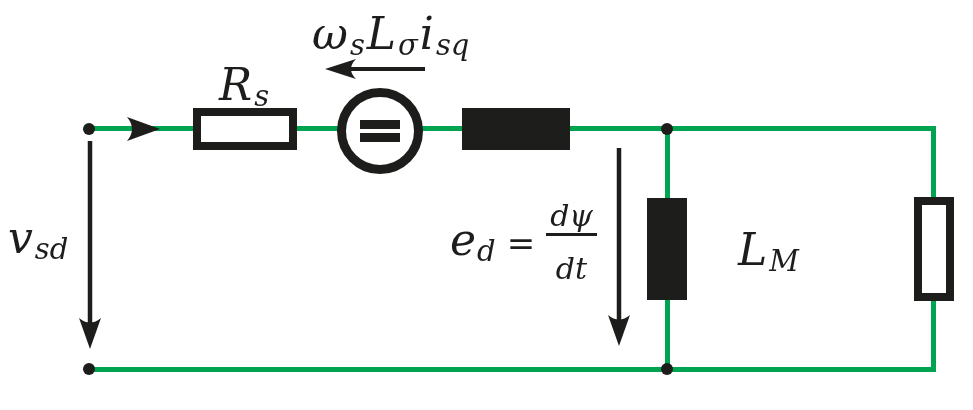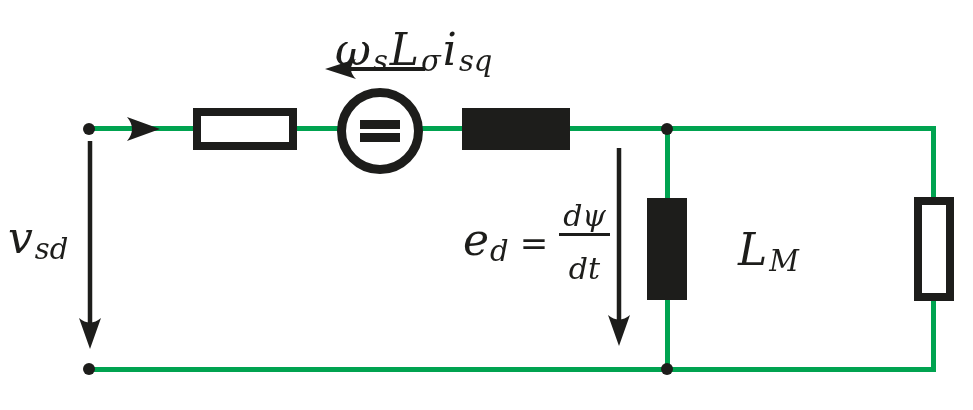--- a/index.html
+++ b/index.html
@@ -36,21 +36,21 @@
     white-space:nowrap;letter-spacing:1px;
   }
   .sub{font-size:29px;vertical-align:-0.22em;margin-left:1px;letter-spacing:0;}
   .term{margin-right:2px;}
   
   .equation{
     position:absolute;left:450px;top:212px;height:60px;
     display:flex;align-items:center;gap:11px;
     font-style:italic;white-space:nowrap;
   }
-  .eq-lhs{font-size:44px;line-height:1;margin-left:13px;}
+  .eq-lhs{font-size:44px;line-height:1;}
   .eq-sign{font-size:34px;font-style:normal;line-height:1;padding-top:2px;}
   .frac{display:inline-flex;flex-direction:column;align-items:center;font-size:30px;line-height:1.05;justify-content:flex-end;}
   .frac .num{border-bottom:3px solid var(--ink);padding:0 4px 2px 4px;}
   .frac .den{padding-top:17px;}
   svg{position:absolute;color:var(--ink);overflow:visible;}
 </style>
 </head>
 <body>
 
 <div class="canvas">
@@ -89,22 +89,23 @@
     <line x1="15" y1="0" x2="15" y2="182" stroke="currentColor" stroke-width="4.5"></line>
     <path d="M15,208 L4,177 Q15,186 26,177 Z" fill="currentColor"></path>
   </svg>
 
   <svg style="left:604px;top:148px;" width="30" height="198" viewBox="0 0 30 198">
     <line x1="15" y1="0" x2="15" y2="172" stroke="currentColor" stroke-width="4.5"></line>
     <path d="M15,198 L4,167 Q15,176 26,167 Z" fill="currentColor"></path>
   </svg>
 
 
+  <span class="lbl" style="left:219px;top:63px;"><span>R</span><span class="sub">s</span></span>
 
-  <span class="lbl" style="left:335px;top:12px;margin-top:16px;"><span class="term"><span>ω</span><span class="sub">s</span></span><span class="term"><span>L</span><span class="sub">σ</span></span><span class="term"><span>i</span><span class="sub">sq</span></span></span>
+  <span class="lbl" style="left:312px;top:12px;"><span class="term"><span>ω</span><span class="sub">s</span></span><span class="term"><span>L</span><span class="sub">σ</span></span><span class="term"><span>i</span><span class="sub">sq</span></span></span>
 
 
   <span class="lbl" style="left:8px;top:216px;"><span>v</span><span class="sub">sd</span></span>
 
   <div class="equation">
     <span class="eq-lhs"><span>e</span><span class="sub">d</span></span>
     <span class="eq-sign">=</span>
     <span class="frac">
       <span class="num">dψ</span>
       <span class="den">dt</span>

